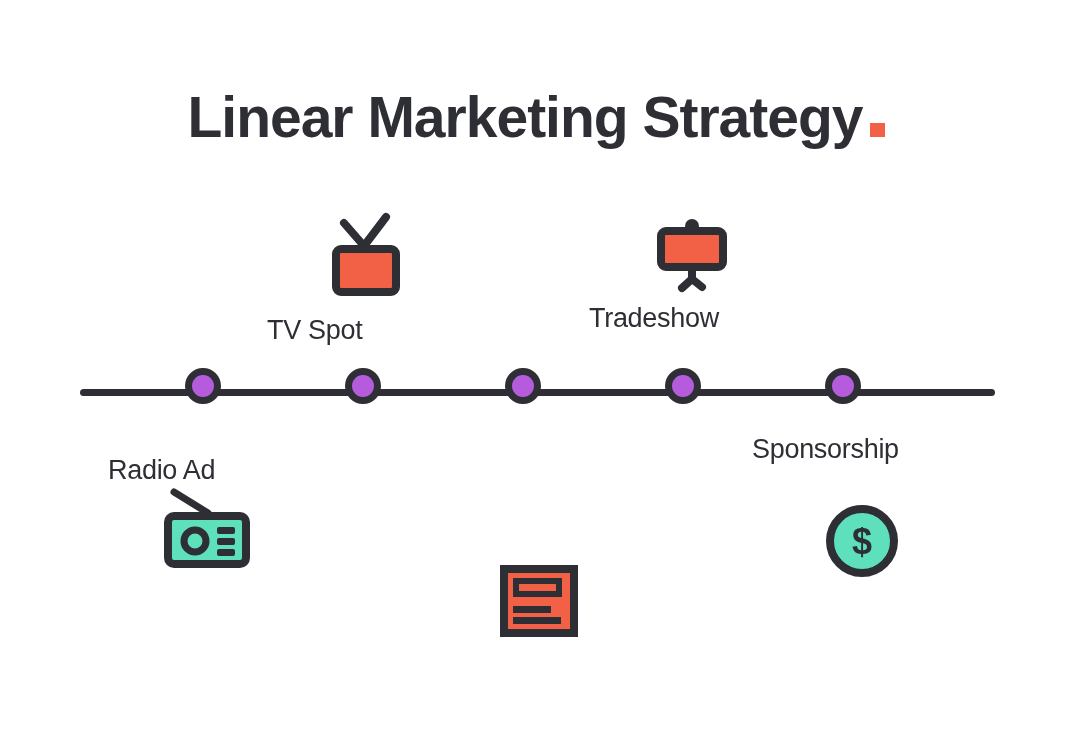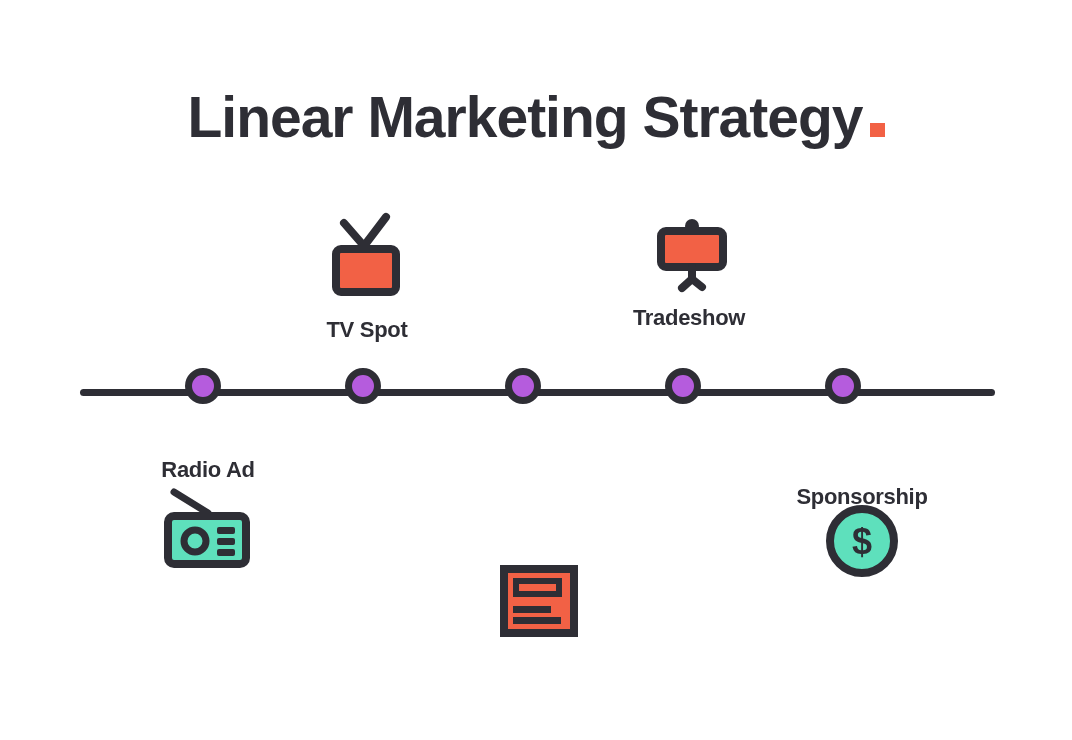--- a/index.html
+++ b/index.html
@@ -27,29 +27,29 @@
     background:var(--dark);border-radius:4px;
   }
   .node{
     position:absolute;top:368px;width:36px;height:36px;border-radius:50%;
     background:var(--purple);border:7px solid var(--dark);
   }
   .node-1{left:185px;} .node-2{left:345px;} .node-3{left:505px;}
   .node-4{left:665px;} .node-5{left:825px;}
   
   .item-label{
-    position:absolute;text-align:center;
-    font-size:22px;font-weight:700;color:var(--dark);letter-spacing:-0.3px;
+    position:absolute;
+    font-size:27px;font-weight:400;color:var(--dark);letter-spacing:-0.3px;
     line-height:50px;
   }
   .label-radio{left:108px;top:445px;width:200px;}
   .label-tv{left:267px;top:305px;width:200px;}
   .label-news{left:448px;top:445px;width:180px;}
   .label-tradeshow{left:589px;top:293px;width:200px;}
-  .label-sponsorship{left:752px;top:472px;width:220px;}
+  .label-sponsorship{left:752px;top:424px;width:220px;}
   
   .icon{position:absolute;}
   .icon-tv{left:326px;top:210px;}
   .icon-tradeshow{left:650px;top:216px;}
   .icon-radio{left:158px;top:483px;}
   .icon-news{left:495px;top:560px;}
   .icon-coin{left:823px;top:502px;}
   .coin-dollar{font-family:"Liberation Sans",sans-serif;font-weight:800;}
 </style>
 </head>

